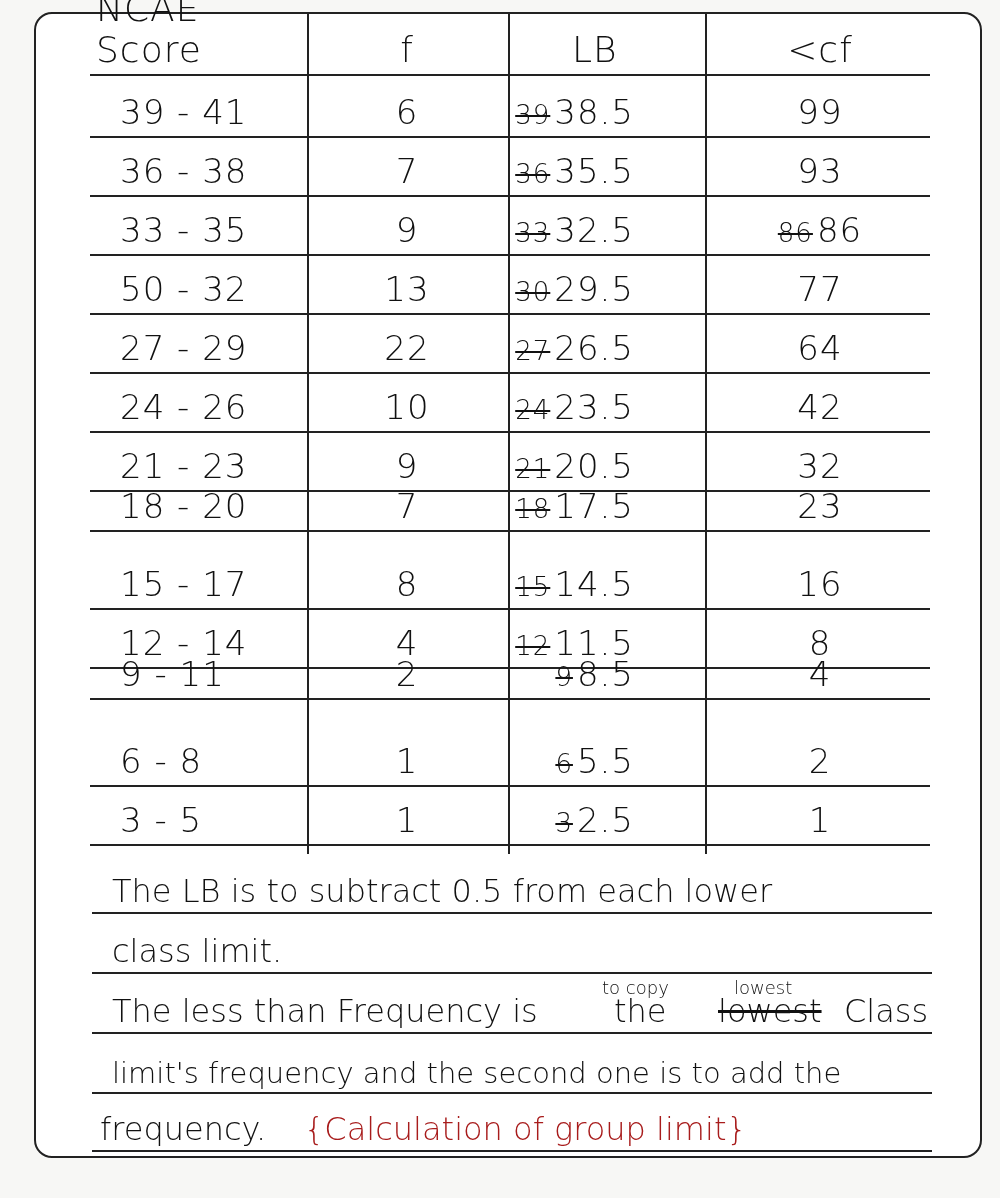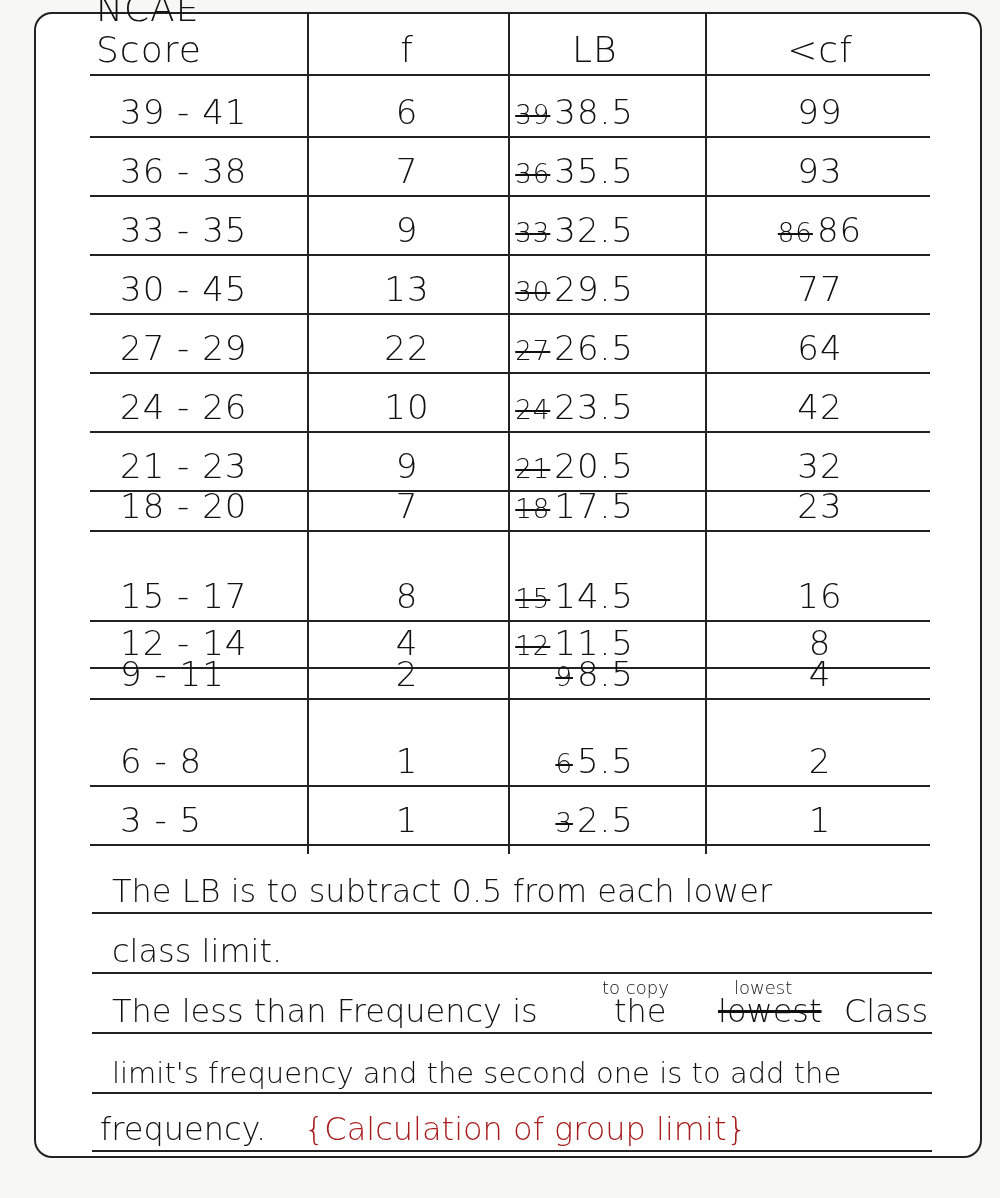--- a/index.html
+++ b/index.html
@@ -51,21 +51,21 @@
       <span class="cell c2"><span class="strike">36</span><span>35.5</span></span>
       <span class="cell c3"><span>93</span></span>
     </div>
     <div class="row" style="top: 196px;">
       <span class="cell c0">33 - 35</span>
       <span class="cell c1">9</span>
       <span class="cell c2"><span class="strike">33</span><span>32.5</span></span>
       <span class="cell c3"><span class="strike">86</span><span>86</span></span>
     </div>
     <div class="row" style="top: 255px;">
-      <span class="cell c0">30 - 45</span>
+      <span class="cell c0">50 - 32</span>
       <span class="cell c1">13</span>
       <span class="cell c2"><span class="strike">30</span><span>29.5</span></span>
       <span class="cell c3"><span>77</span></span>
     </div>
     <div class="row" style="top: 314px;">
       <span class="cell c0">27 - 29</span>
       <span class="cell c1">22</span>
       <span class="cell c2"><span class="strike">27</span><span>26.5</span></span>
       <span class="cell c3"><span>64</span></span>
     </div>
@@ -80,21 +80,21 @@
       <span class="cell c1">9</span>
       <span class="cell c2"><span class="strike">21</span><span>20.5</span></span>
       <span class="cell c3"><span>32</span></span>
     </div>
     <div class="row" style="top: 472px;">
       <span class="cell c0">18 - 20</span>
       <span class="cell c1">7</span>
       <span class="cell c2"><span class="strike">18</span><span>17.5</span></span>
       <span class="cell c3"><span>23</span></span>
     </div>
-    <div class="row" style="top: 550px; margin-top: 12px;">
+    <div class="row" style="top: 550px;">
       <span class="cell c0">15 - 17</span>
       <span class="cell c1">8</span>
       <span class="cell c2"><span class="strike">15</span><span>14.5</span></span>
       <span class="cell c3"><span>16</span></span>
     </div>
     <div class="row" style="top: 609px;">
       <span class="cell c0">12 - 14</span>
       <span class="cell c1">4</span>
       <span class="cell c2"><span class="strike">12</span><span>11.5</span></span>
       <span class="cell c3"><span>8</span></span>

